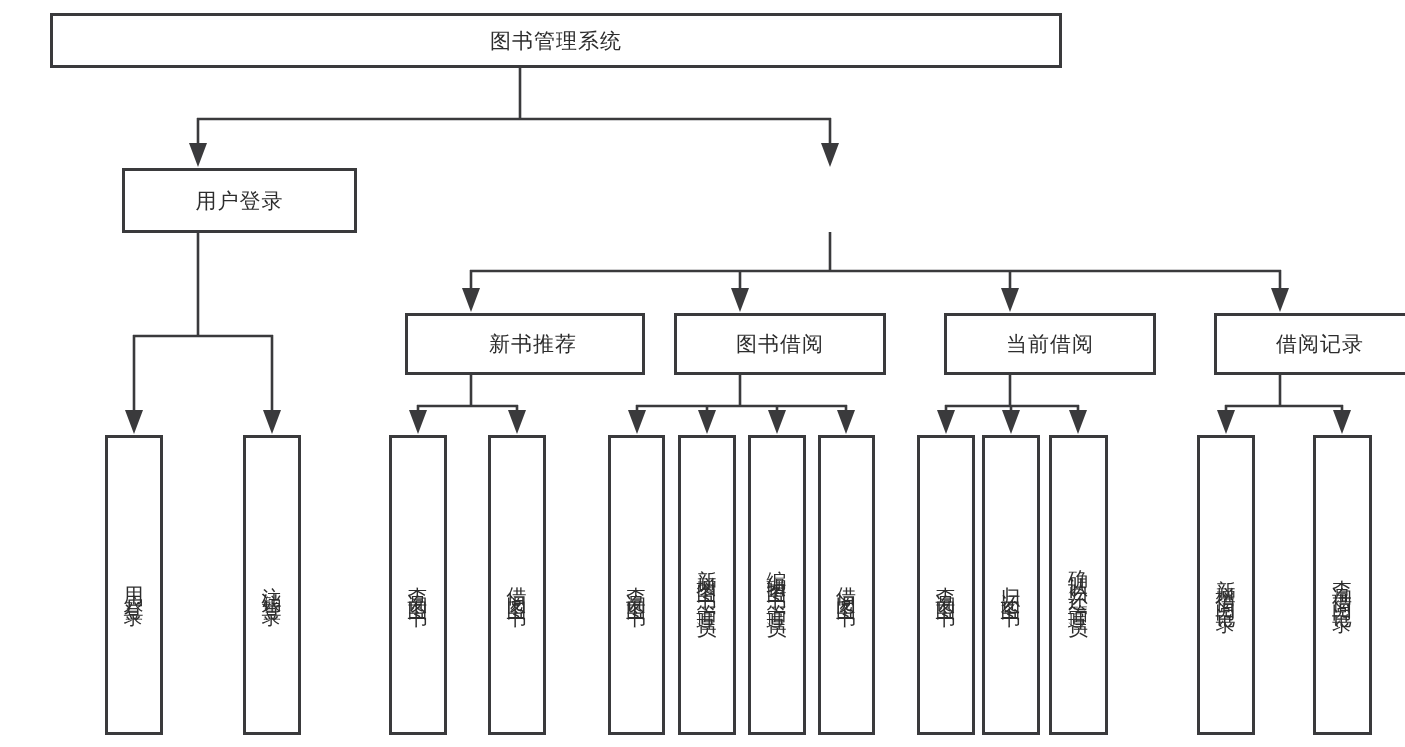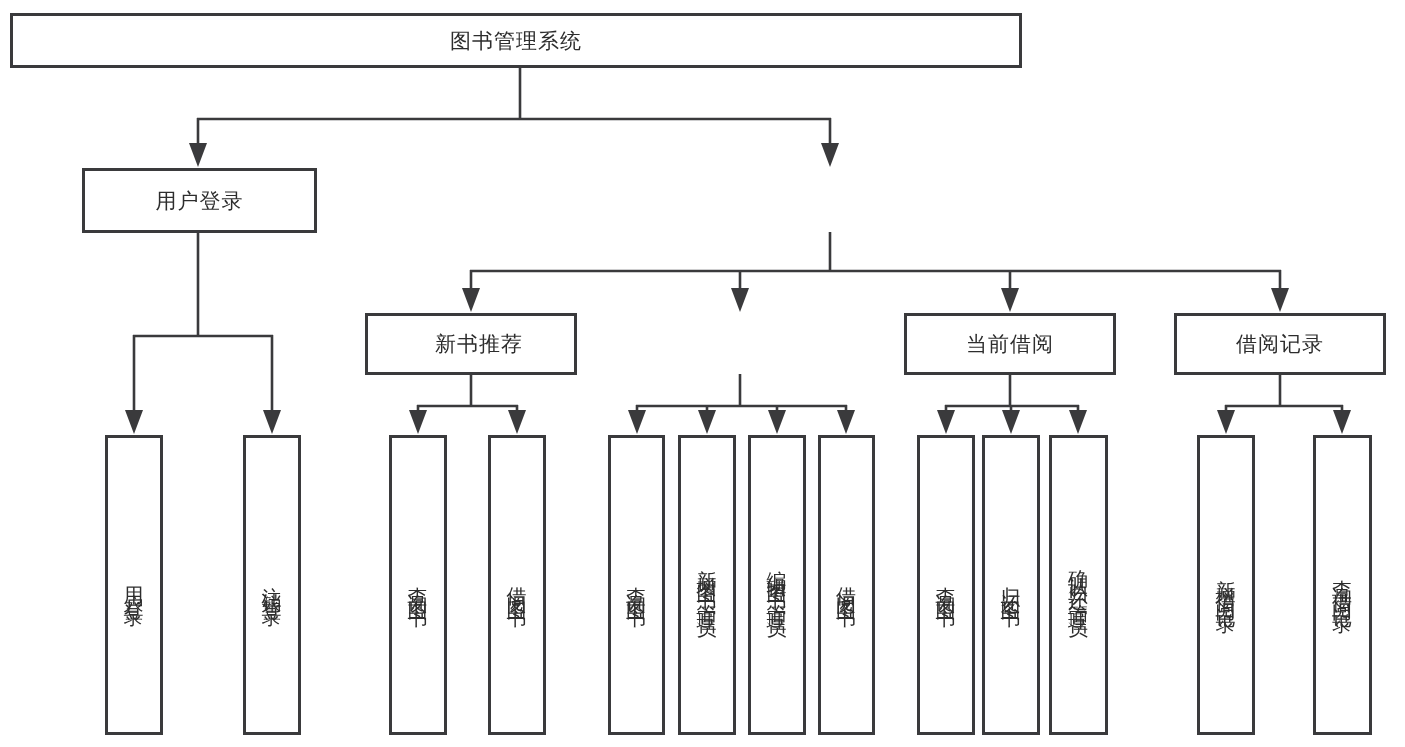--- a/index.html
+++ b/index.html
@@ -21,34 +21,34 @@
   svg.connectors line{stroke:var(--line);stroke-width:2.6;}
   svg.connectors polygon{fill:var(--line);}
   .node{
     position:absolute;
     background:var(--bg);
     border:3px solid var(--line);
     display:flex;align-items:center;justify-content:center;
     text-align:center;
     z-index:2;
   }
-  .h-node{font-size:21px;letter-spacing:1px;}
+  .h-node{font-size:21px;letter-spacing:1px;margin-left:40px;}
   .leaf{font-size:20px;}
   .leaf span{
     writing-mode:vertical-rl;
     text-orientation:mixed;
     letter-spacing:7px;
     line-height:1;
     white-space:nowrap;
   }
   
   .root-box      {left:10px;  top:13px;  width:1012px;height:55px;}
   .n-user-login  {left:82px;  top:168px; width:235px; height:65px;}
   .n-book-mgmt   {left:712px; top:168px; width:235px; height:65px;}
-  .n-new-rec     {left:365px; top:313px; width:212px; height:62px;padding-left:16px;}
+  .n-new-rec     {left:365px; top:313px; width:240px; height:62px;padding-left:16px;}
   .n-borrowing   {left:634px; top:313px; width:212px; height:62px;}
   .n-current     {left:904px; top:313px; width:212px; height:62px;}
   .n-records     {left:1174px;top:313px; width:212px; height:62px;}
   .lf{top:435px;height:300px;width:58px;}
   .lf-1a{left:105px;} .lf-1b{left:243px;}
   .lf-2a{left:389px;} .lf-2b{left:488px;}
   .lf-3a{left:608px;width:57px;} .lf-3b{left:678px;} .lf-3c{left:748px;} .lf-3d{left:818px;width:57px;}
   .lf-4a{left:917px;} .lf-4b{left:982px;} .lf-4c{left:1049px;width:59px;}
   .lf-5a{left:1197px;} .lf-5b{left:1313px;width:59px;}
   .watermark{
@@ -132,20 +132,23 @@
     <span>图书管理系统</span>
   </div>
 
   <div class="node h-node n-user-login">
     <span>用户登录</span>
   </div>
 
   <div class="node h-node n-new-rec">
     <span>新书推荐</span>
   </div>
+  <div class="node h-node n-borrowing">
+    <span>图书借阅</span>
+  </div>
   <div class="node h-node n-records">
     <span>借阅记录</span>
   </div>
   <div class="node h-node n-current">
     <span>当前借阅</span>
   </div>
 
   <div class="node leaf lf lf-1a">
     <span>用户登录</span>
   </div>

